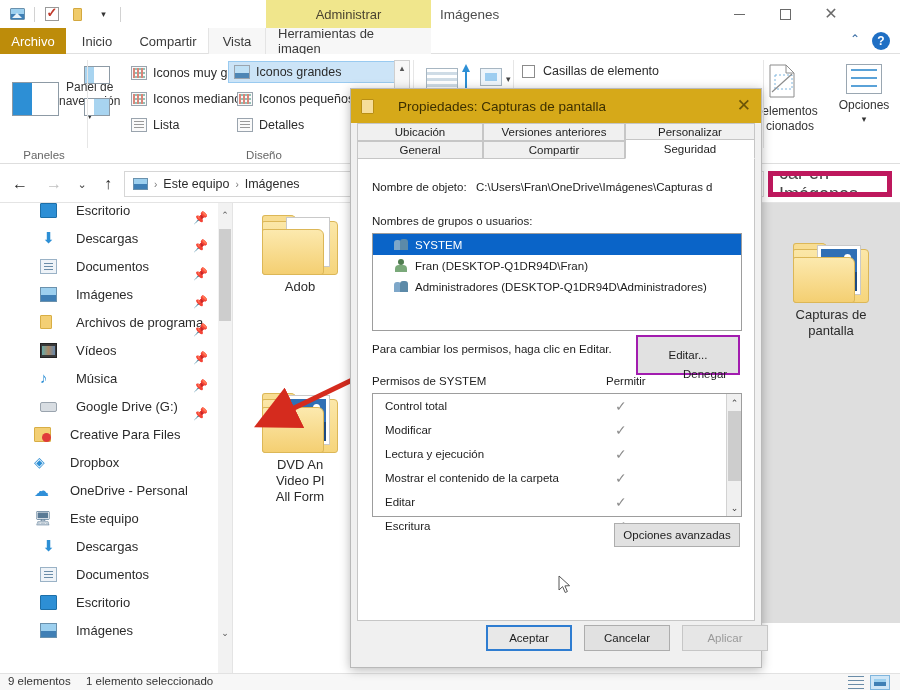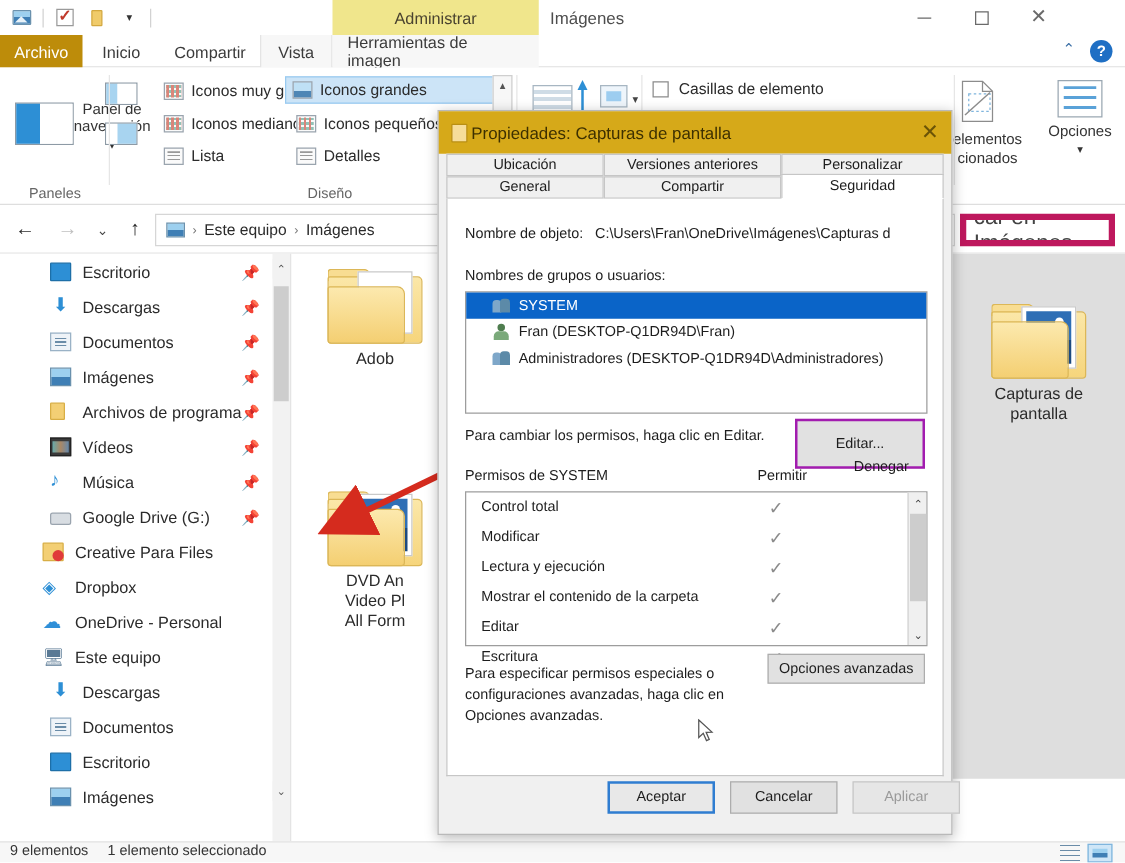--- a/index.html
+++ b/index.html
@@ -211,22 +211,22 @@
     border:5px solid #be185d; background:#fff; display:flex; align-items:center; padding:0 6px;
     font-size:18px; color:#444; overflow:hidden;
   }
 
   
   #sidebar {
     position:absolute; left:0; top:203px; width:232px; height:470px;
     background:#fff; overflow:hidden;
   }
   .snode {
-    position:relative; height:28px; display:flex; align-items:center; font-size:13px; color:#2b2b2b;
-    padding-left:22px; gap:9px;
+    position:relative; height:28px; display:flex; align-items:flex-start; font-size:13px; color:#2b2b2b;
+    padding-left:22px; gap:19px;
   }
   .snode.indent { padding-left:40px; }
   .snode.indent2 { padding-left:34px; }
   .sicon { width:17px; height:15px; flex:0 0 17px; position:relative; }
   .pin { position:absolute; right:28px; top:8px; width:11px; height:12px; color:#9a9a9a; font-size:12px; }
   .ic-desktop { background:#2d8fd5; border:1px solid #1d6fa8; border-radius:1px; }
   .ic-download { color:#2d8fd5; font-size:15px; line-height:14px; text-align:center; }
   .ic-docs { background:#eef3f8; border:1px solid #9ab2c6; }
   .ic-docs:after{content:"";position:absolute;inset:3px;background:repeating-linear-gradient(180deg,#6a8ca8 0 1px,transparent 1px 3px);}
   .ic-pics { background:linear-gradient(#9dd0ef 0 50%, #3f7fb5 50% 100%); border:1px solid #6a91ad; }
@@ -298,21 +298,21 @@
   #view-icons-btn { position:absolute; right:10px; top:1px; width:20px; height:15px; background:#cfe6f7; border:1px solid #7fb5dd; }
   #view-icons-btn:after{content:"";position:absolute;inset:3px;background:linear-gradient(#9dd0ef 0 50%,#3f7fb5 50% 100%);}
 
   
   #dialog {
     position:absolute; left:350px; top:88px; width:412px; height:580px;
     background:#f0f0f0; border:1px solid #b9b9b9; box-shadow:0 2px 10px rgba(0,0,0,.28);
   }
   #dlg-titlebar {
     position:absolute; left:0; top:0; width:410px; height:34px; background:#d6a919;
-    display:flex; align-items:center; padding-left:10px; gap:3px;
+    display:flex; align-items:center; padding-left:10px; gap:24px;
   }
   #dlg-folder-icon { width:13px; height:15px; background:#f6dd9a; border:1px solid #b98f14; border-radius:1px; }
   #dlg-title { font-size:13.5px; color:#3d3000; }
   #dlg-close { position:absolute; right:10px; top:6px; font-size:17px; color:#6b5407; font-weight:300; }
 
   #dlg-tabs { position:absolute; left:6px; top:34px; width:398px; height:36px; }
   .dtab {
     position:absolute; height:18px; background:#f0f0f0; border:1px solid #c6c6c6;
     font-size:11.5px; color:#1d1d1d; display:flex; align-items:center; justify-content:center;
   }
@@ -740,25 +740,20 @@
         <span>Escritura</span>
         <span class="pcheck">✓</span>
       </div>
       <div id="perms-scroll">
         <div class="ps-arrow" id="ps-up">⌃</div>
         <div id="perms-thumb"></div>
         <div class="ps-arrow" id="ps-down">⌄</div>
       </div>
     </div>
 
-    <div class="dlbl" id="adv-hint">
-      <span>Para especificar permisos especiales o</span>
-      <span>configuraciones avanzadas, haga clic en</span>
-      <span>Opciones avanzadas.</span>
-    </div>
     <div id="adv-btn">Opciones avanzadas</div>
 
     <svg id="cursor" viewBox="0 0 14 20">
       <path d="M1,1 L1,15 L4.6,11.6 L7.2,17.5 L9.4,16.5 L6.9,10.9 L11.6,10.7 z" fill="#ffffff" stroke="#555" stroke-width="1"></path>
     </svg>
   </div>
 
   <div id="dlg-footer">
     <div class="dbtn" id="btn-aceptar">Aceptar</div>
     <div class="dbtn" id="btn-cancelar">Cancelar</div>

